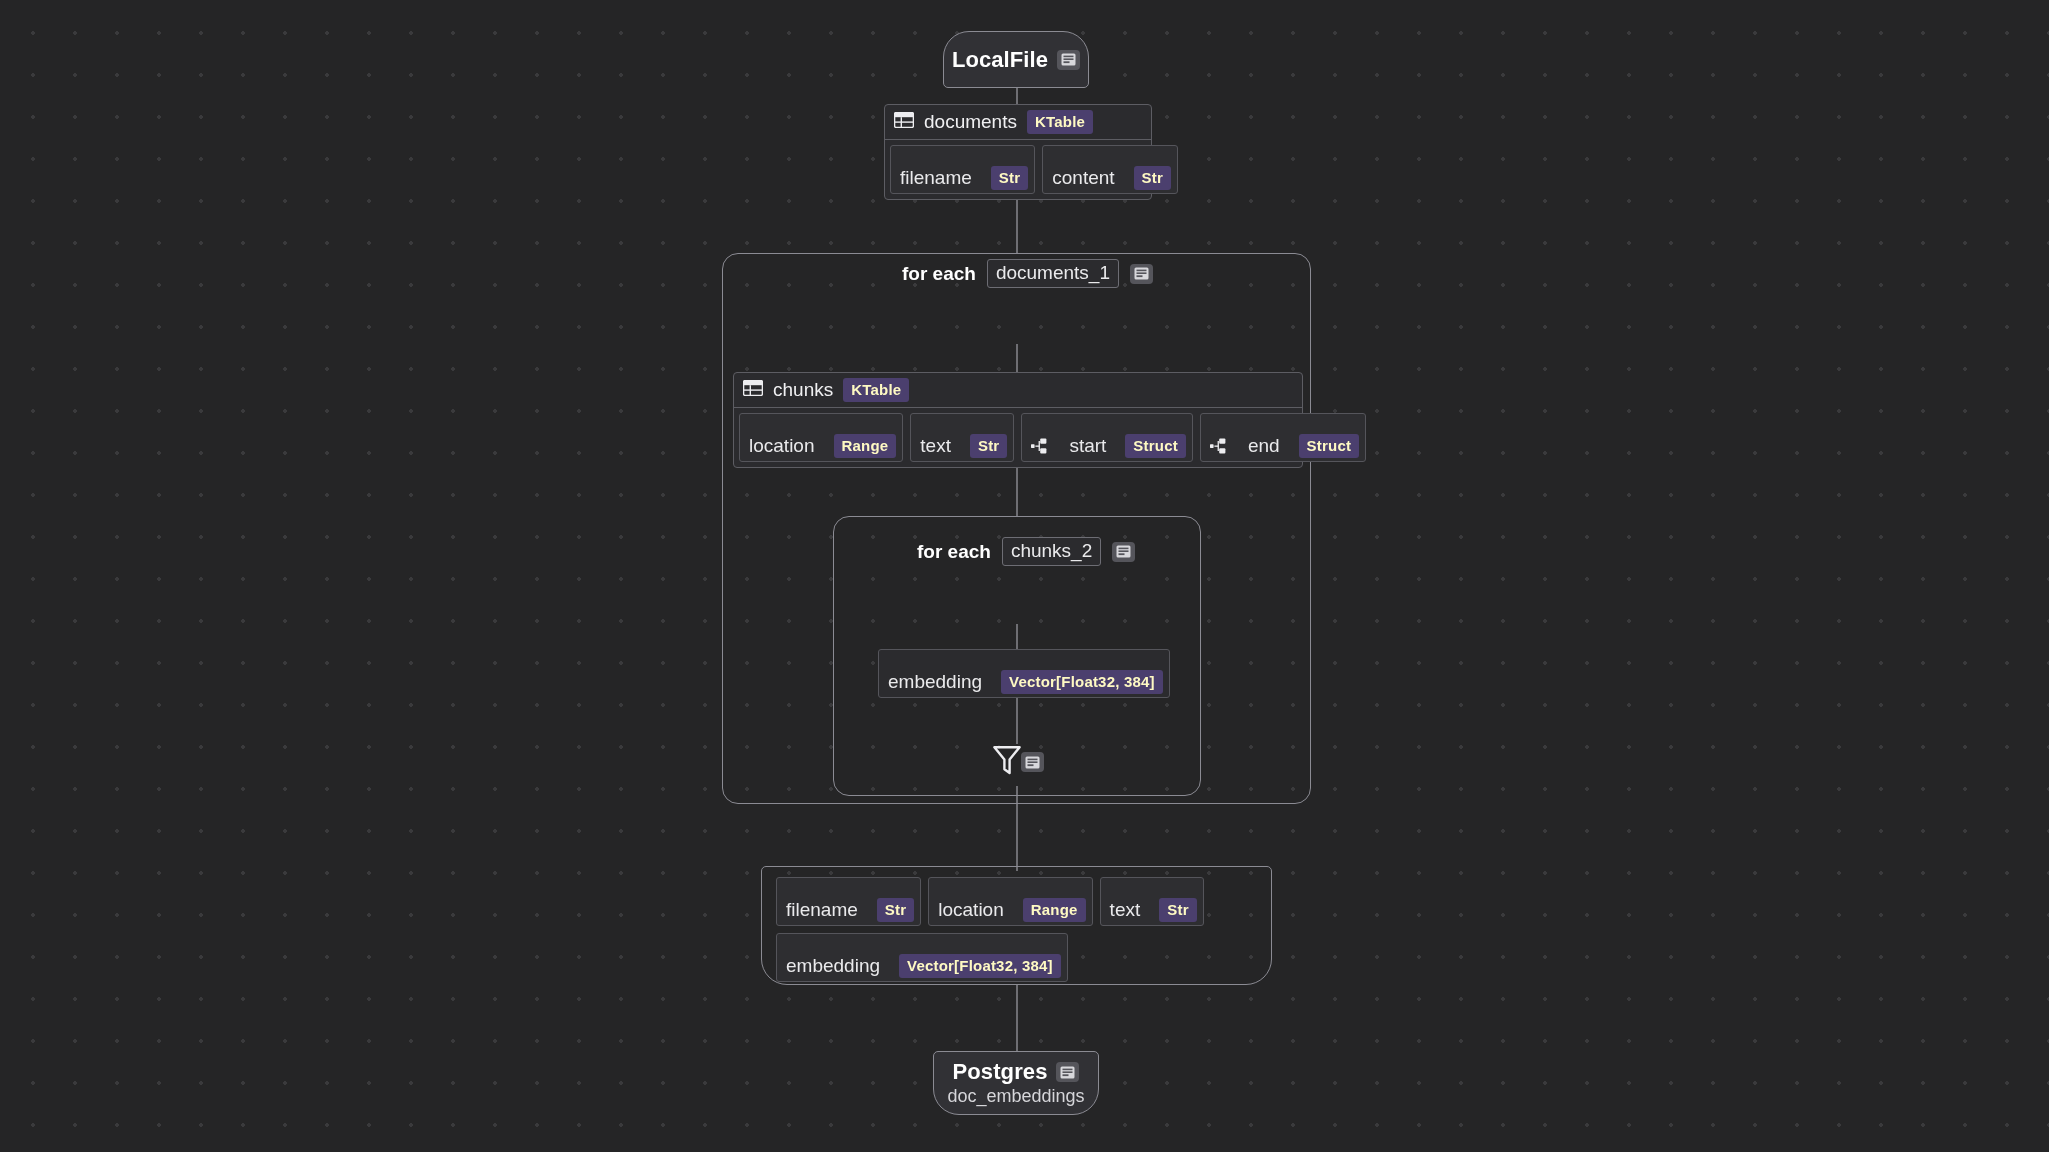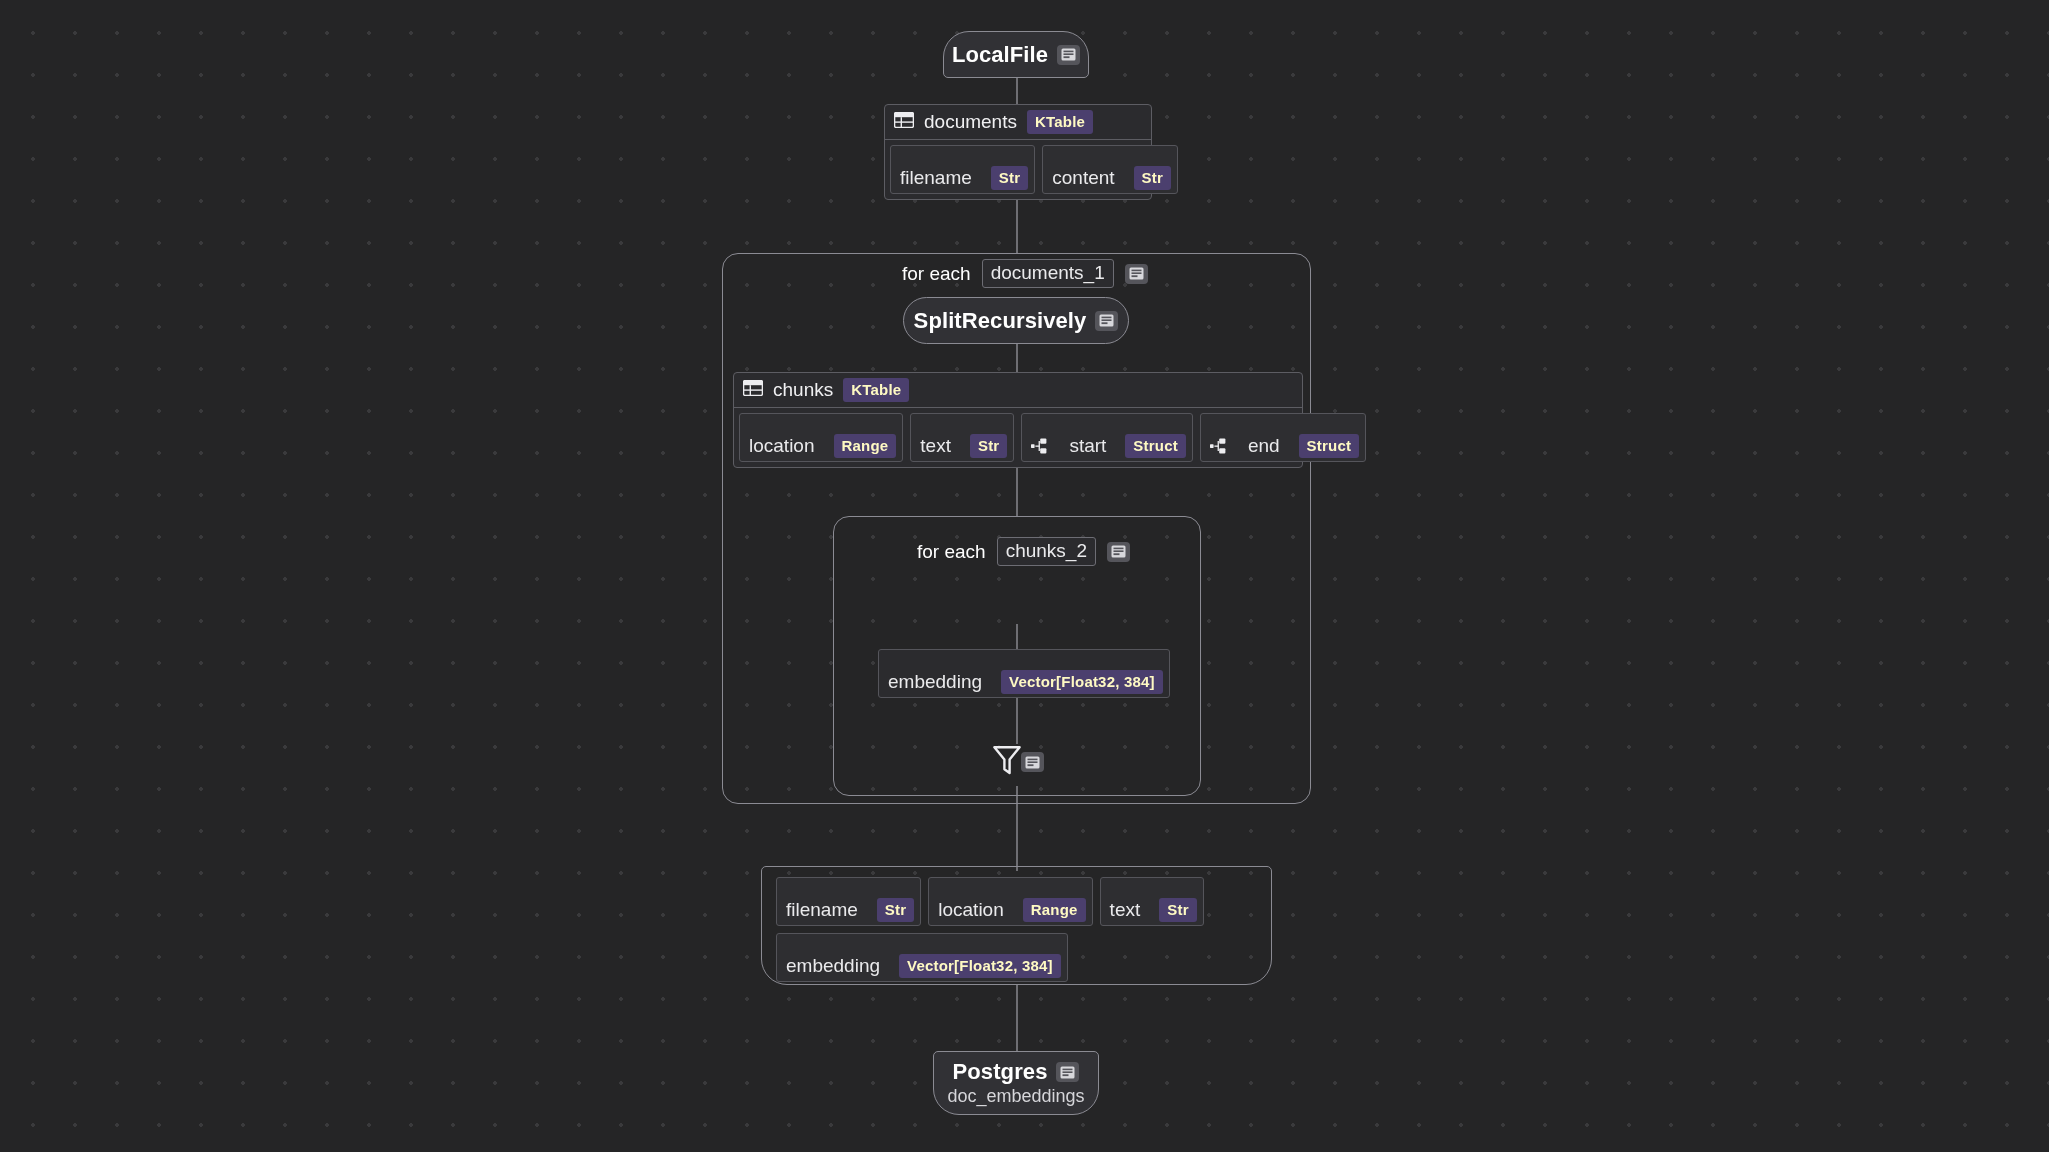--- a/index.html
+++ b/index.html
@@ -163,21 +163,21 @@
   .loop-label {
     position: absolute;
     display: flex;
     align-items: center;
     gap: 11px;
     z-index: 4;
     white-space: nowrap;
   }
   .loop-label .fe {
     font-size: 19px;
-    font-weight: normal;
+    font-weight: bold;
     color: #ffffff;
   }
   .loop-var {
     border: 1px solid #6d6d74;
     border-radius: 3px;
     background: #2b2b2e;
     padding: 2px 8px 3px;
     font-size: 19px;
     color: #eaeaec;
   }
@@ -219,21 +219,21 @@
 
   <div class="conn" style="left:1016px; top:78px; height:26px;"></div>
   <div class="conn" style="left:1016px; top:183px; height:70px;"></div>
   <div class="conn" style="left:1016px; top:344px; height:28px;"></div>
   <div class="conn" style="left:1016px; top:456px; height:60px;"></div>
   <div class="conn" style="left:1016px; top:624px; height:26px;"></div>
   <div class="conn" style="left:1016px; top:678px; height:66px;"></div>
   <div class="conn" style="left:1016px; top:786px; height:85px;"></div>
   <div class="conn" style="left:1016px; top:985px; height:66px;"></div>
 
-  <div class="node node-source" style="left:943px; top:31px; width:146px; height:47px;">
+  <div class="node node-source" style="left:943px; top:31px; width:146px; height:57px;">
     <span class="node-title">LocalFile</span>
     <span class="note-badge">
       <svg width="15" height="13" viewBox="0 0 15 13">
         <rect x="0.5" y="0.5" width="14" height="12" rx="1.5" fill="#d8d8dc"></rect>
         <rect x="2.5" y="2.6" width="10" height="1.6" fill="#55555b"></rect>
         <rect x="2.5" y="5.4" width="10" height="1.6" fill="#55555b"></rect>
         <rect x="2.5" y="8.3" width="6" height="1.8" fill="#55555b"></rect>
       </svg>
     </span>
   </div>
@@ -271,31 +271,20 @@
     <span class="note-badge">
       <svg width="15" height="13" viewBox="0 0 15 13">
         <rect x="0.5" y="0.5" width="14" height="12" rx="1.5" fill="#d8d8dc"></rect>
         <rect x="2.5" y="2.6" width="10" height="1.6" fill="#55555b"></rect>
         <rect x="2.5" y="5.4" width="10" height="1.6" fill="#55555b"></rect>
         <rect x="2.5" y="8.3" width="6" height="1.8" fill="#55555b"></rect>
       </svg>
     </span>
   </div>
 
-  <div class="node node-pill" style="left:903px; top:297px; width:226px; height:47px;">
-    <span class="node-title">SplitRecursively</span>
-    <span class="note-badge">
-      <svg width="15" height="13" viewBox="0 0 15 13">
-        <rect x="0.5" y="0.5" width="14" height="12" rx="1.5" fill="#d8d8dc"></rect>
-        <rect x="2.5" y="2.6" width="10" height="1.6" fill="#55555b"></rect>
-        <rect x="2.5" y="5.4" width="10" height="1.6" fill="#55555b"></rect>
-        <rect x="2.5" y="8.3" width="6" height="1.8" fill="#55555b"></rect>
-      </svg>
-    </span>
-  </div>
 
   <div class="tbl" style="left:733px; top:372px; width:570px;">
     <div class="tbl-head">
       <span>
         <svg width="20" height="16" viewBox="0 0 20 16">
           <rect x="0.6" y="0.6" width="18.8" height="14.8" rx="1.4" fill="none" stroke="#ededf0" stroke-width="1.4"></rect>
           <rect x="0.6" y="0.6" width="18.8" height="4.6" fill="#ededf0"></rect>
           <rect x="6.6" y="5.2" width="1.4" height="10.2" fill="#ededf0"></rect>
           <rect x="0.6" y="9.4" width="18.8" height="1.4" fill="#ededf0"></rect>
         </svg>

